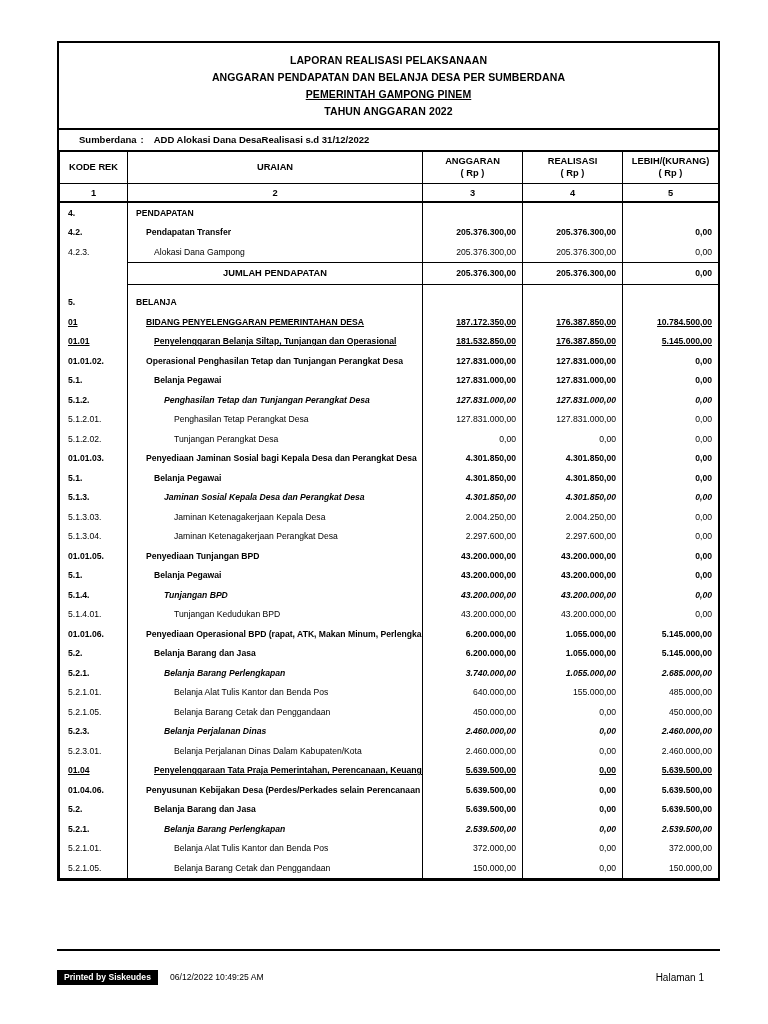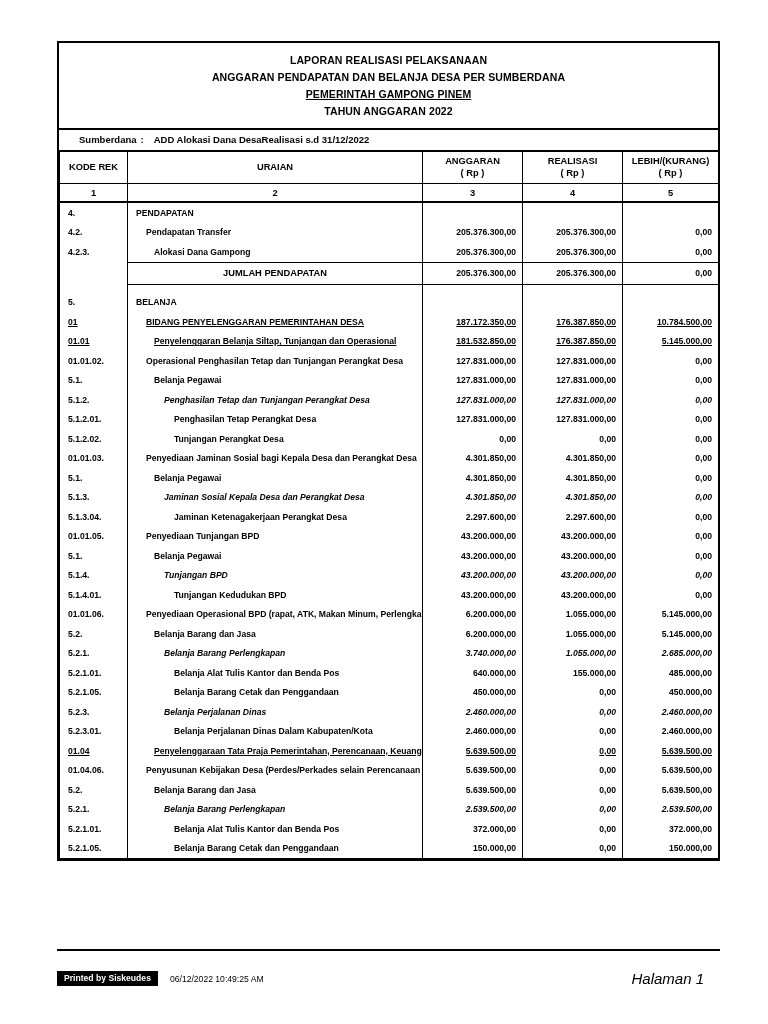--- a/index.html
+++ b/index.html
@@ -114,21 +114,21 @@
   table.rpt td.num {
     font-size: 8.6px;
     text-align: right;
     padding-right: 6px;
     white-space: nowrap;
   }
   tr.datarow td { height: 19.5px; }
 
   
   .w-b  { font-weight: bold; }
-  .w-n  { font-weight: bold; margin-top: 38px; }
+  .w-n  { font-weight: normal; margin-top: 38px; }
   .i-y  { font-style: italic; }
   .u-y  { text-decoration: underline; }
 
   
   .ind0 { padding-left: 8px !important; }
   .ind1 { padding-left: 18px !important; }
   .ind2 { padding-left: 26px !important; }
   .ind3 { padding-left: 36px !important; }
   .ind4 { padding-left: 46px !important; }
 
@@ -189,24 +189,23 @@
     font-size: 8.6px;
     padding: 2px 7px 2.5px 7px;
     white-space: nowrap;
   }
   .printed-ts {
     margin-left: 12px;
     white-space: nowrap;
     font-size: 8.6px;
   }
   .footer-right {
-    font-size: 15px;
+    font-size: 10px;
     white-space: nowrap;
     padding-right: 16px;
-    font-style: italic;
   }
 </style>
 </head>
 <body>
 
 <div class="page">
 
   <div class="report-frame">
 
     <div class="title-block">
@@ -365,20 +364,27 @@
             <td class="num  w-b">0,00</td>
           </tr>
           <tr class="datarow">
             <td class="kode w-b">5.1.3.</td>
             <td class="urai ind3 w-b i-y">Jaminan Sosial Kepala Desa dan Perangkat Desa</td>
             <td class="num  w-b i-y">4.301.850,00</td>
             <td class="num  w-b i-y">4.301.850,00</td>
             <td class="num  w-b i-y">0,00</td>
           </tr>
           <tr class="datarow">
+            <td class="kode w-n">5.1.3.03.</td>
+            <td class="urai ind4 w-n">Jaminan Ketenagakerjaan Kepala Desa</td>
+            <td class="num  w-n">2.004.250,00</td>
+            <td class="num  w-n">2.004.250,00</td>
+            <td class="num  w-n">0,00</td>
+          </tr>
+          <tr class="datarow">
             <td class="kode w-n">5.1.3.04.</td>
             <td class="urai ind4 w-n">Jaminan Ketenagakerjaan Perangkat Desa</td>
             <td class="num  w-n">2.297.600,00</td>
             <td class="num  w-n">2.297.600,00</td>
             <td class="num  w-n">0,00</td>
           </tr>
           <tr class="datarow">
             <td class="kode w-b">01.01.05.</td>
             <td class="urai ind1 w-b">Penyediaan Tunjangan BPD</td>
             <td class="num  w-b">43.200.000,00</td>

